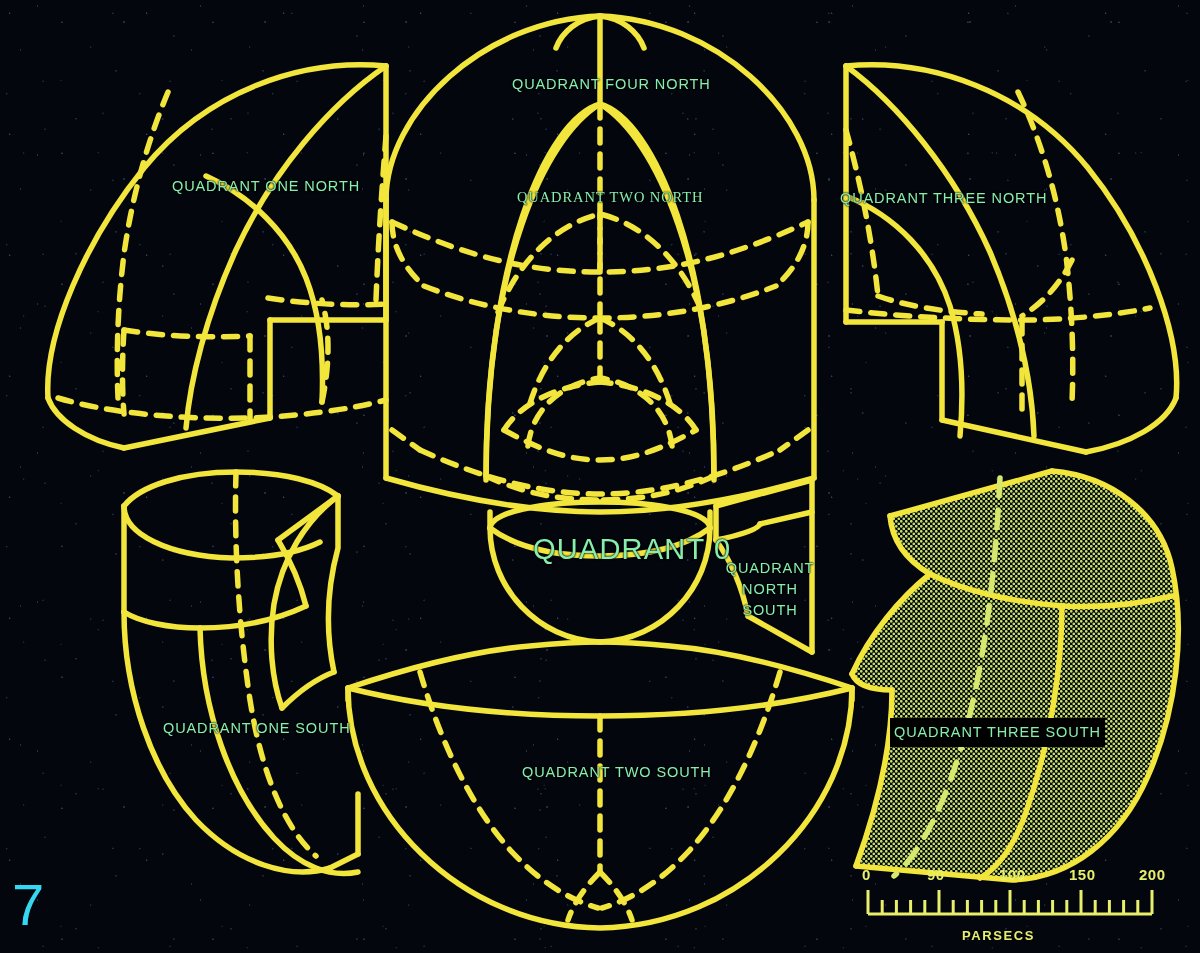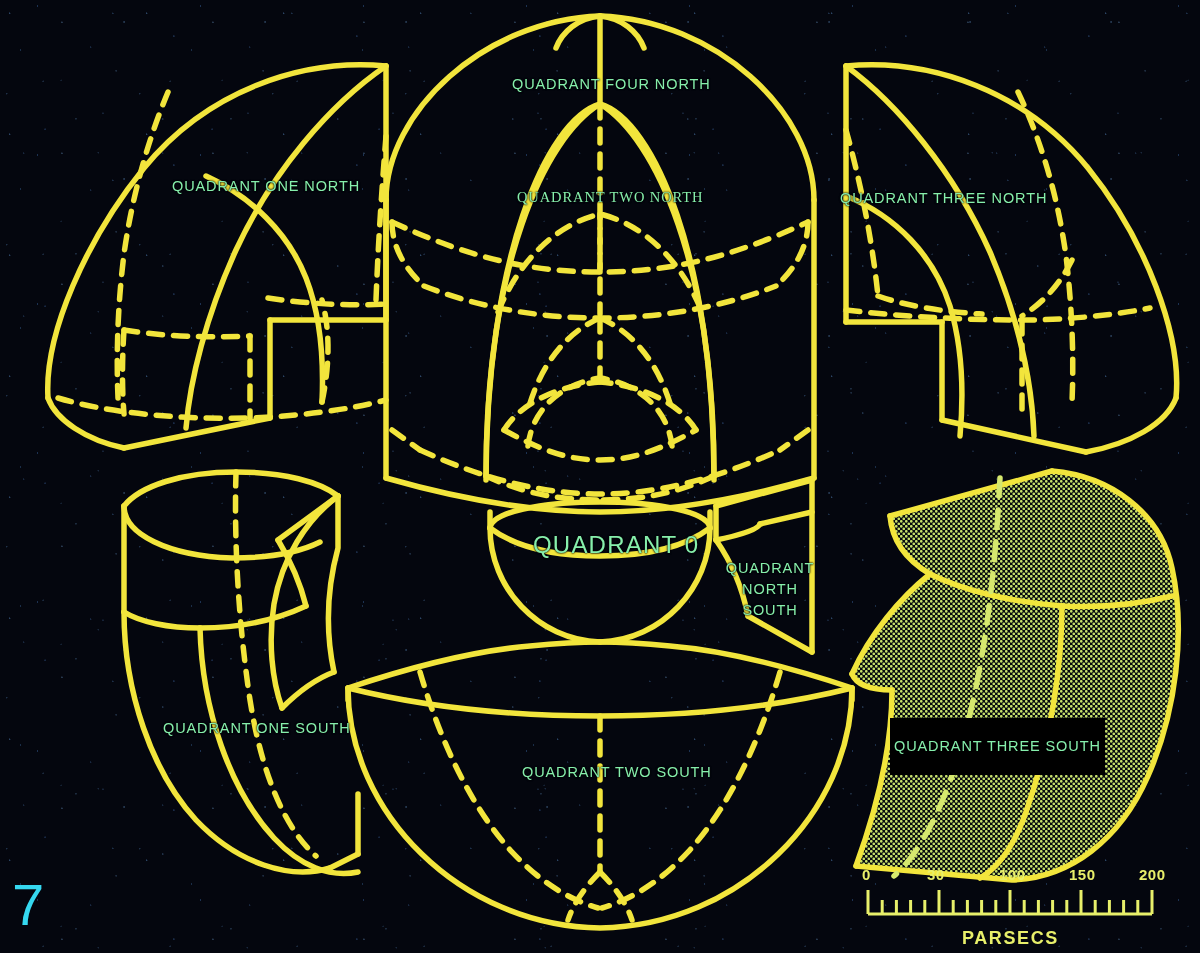--- a/index.html
+++ b/index.html
@@ -49,33 +49,33 @@
   .label{
     position:absolute;
     color:#86efac;
     font-size:14.5px;
     letter-spacing:0.9px;
     font-weight:400;
     white-space:nowrap;
     line-height:1.45;
     text-shadow:0 0 2px #000,0 0 2px #000;
   }
-  .label.boxed{ background:#000; padding:18px 4px; }
-  .label.big{ font-size:24px; letter-spacing:1.2px; }
+  .label.boxed{ background:#000; padding:4px 4px; }
+  .label.big{ font-size:29px; letter-spacing:1.2px; }
   .label.stack{ text-align:center; white-space:normal; width:96px; }
   #page-number{
     position:absolute;left:12px;top:876px;
     color:#35d8f0;font-size:58px;font-weight:400;
     font-family:"Liberation Sans", sans-serif;
     line-height:1;
   }
   
   #scalebar{position:absolute;left:862px;top:866px;width:300px;height:82px;}
   .sb-num{position:absolute;color:#e8ef6a;font-size:15px;font-weight:bold;letter-spacing:.5px;}
-  .sb-unit{position:absolute;color:#e8ef6a;font-size:18px;font-weight:bold;letter-spacing:1.6px;}
+  .sb-unit{position:absolute;color:#e8ef6a;font-size:13px;font-weight:bold;letter-spacing:1.6px;}
 </style>
 </head>
 <body>
 
 <div id="page">
 
   <div id="starfield"></div>
 
   <svg id="svg-layer" viewBox="0 0 1200 953">
     <defs>
@@ -296,21 +296,21 @@
   </div>
 
   <div class="label" style="left:163px;top:718px;">QUADRANT ONE SOUTH</div>
   <div class="label" style="left:522px;top:762px;text-align:right;">QUADRANT TWO SOUTH</div>
   <div class="label boxed" style="left:890px;top:718px;">QUADRANT THREE SOUTH</div>
 
   <div id="page-number">7</div>
 
   <div id="scalebar">
     <div class="sb-num" style="left:0px;top:0px;">0</div>
-    <div class="sb-num" style="left:65px;top:0px;">30</div>
+    <div class="sb-num" style="left:65px;top:0px;">90</div>
     <div class="sb-num" style="left:137px;top:0px;">100</div>
     <div class="sb-num" style="left:207px;top:0px;">150</div>
     <div class="sb-num" style="left:277px;top:0px;">200</div>
 
     <svg width="300" height="46" style="position:absolute;left:4px;top:20px;">
       <g stroke="#e8ef6a" stroke-width="3" fill="none" stroke-linecap="butt">
         <line x1="2" y1="28" x2="286" y2="28"></line>
         <line x1="2" y1="28" x2="2" y2="4"></line>
         <line x1="73" y1="28" x2="73" y2="4"></line>
         <line x1="144" y1="28" x2="144" y2="4"></line>

